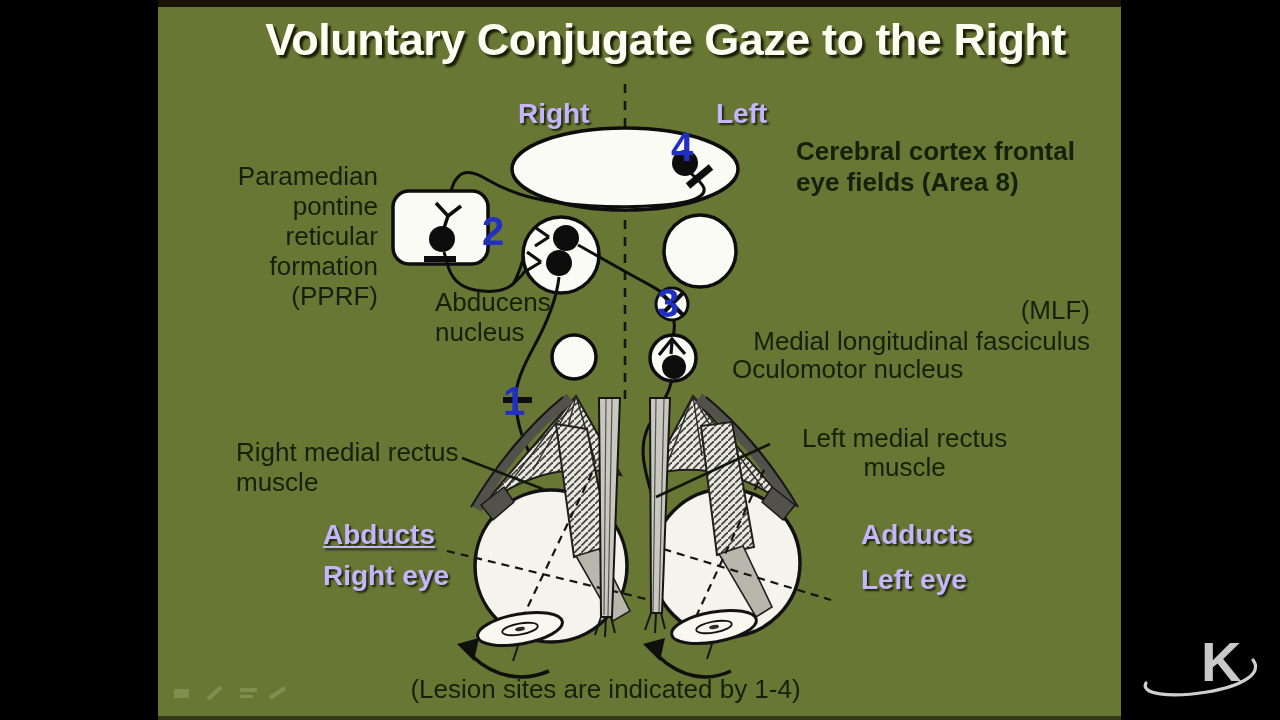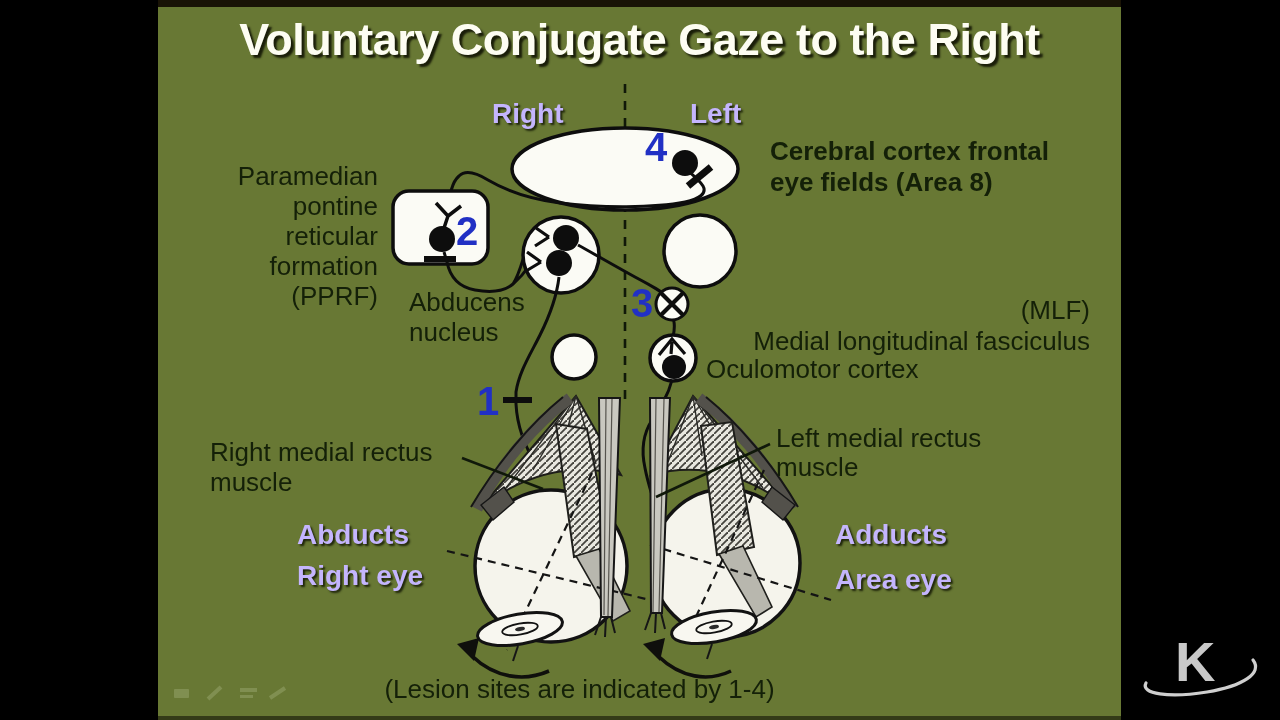--- a/index.html
+++ b/index.html
@@ -2,21 +2,21 @@
 <html><head>
 <meta charset="utf-8">
 <style>
   html,body{margin:0;padding:0;background:#000;}
   .stage{position:relative;width:1280px;height:720px;background:#000;overflow:hidden;
          font-family:"Liberation Sans",sans-serif;}
   .slide{position:absolute;left:158px;top:0;width:963px;height:720px;background:#687834;}
   .top-strip{position:absolute;left:0;top:0;width:100%;height:7px;background:#191306;}
   .bottom-strip{position:absolute;left:0;bottom:0;width:100%;height:4px;background:rgba(10,10,2,0.55);}
   .diagram-svg{position:absolute;left:0;top:0;width:1280px;height:720px;pointer-events:none;}
-  .abs{position:absolute;}
+  .abs{position:absolute;margin-left:26px;}
   .title{left:158px;top:14px;width:963px;text-align:center;font-size:45px;font-weight:bold;
          color:#fdfdf2;letter-spacing:-0.5px;text-shadow:3px 3px 2px rgba(18,20,4,0.9);}
   .lbl-white{color:#c4b5fd;font-weight:bold;font-size:28px;text-shadow:2px 2px 2px rgba(18,22,4,0.85);}
   .lbl-dark{color:#142008;font-size:26px;line-height:30px;}
   .num{color:#2130c4;font-weight:bold;font-size:40px;line-height:40px;}
   .right-align{text-align:right;}
   .k-letter{left:1175px;top:634px;font-size:56px;font-weight:bold;color:#c9c9c9;line-height:56px;}
 </style>
 </head>
 <body>
@@ -180,34 +180,34 @@
   <div class="abs lbl-dark" style="left:409px;top:287px;">
     <div>Abducens</div>
     <div>nucleus</div>
   </div>
 
   <div class="abs lbl-dark right-align" style="right:190px;top:295px;line-height:31px;">
     <div>(MLF)</div>
     <div>Medial longitudinal fasciculus</div>
   </div>
 
-  <div class="abs lbl-dark" style="left:706px;top:354px;">Oculomotor cortex</div>
+  <div class="abs lbl-dark" style="left:706px;top:354px;">Oculomotor nucleus</div>
 
   <div class="abs lbl-dark" style="left:210px;top:437px;">
     <div>Right medial rectus</div>
     <div>muscle</div>
   </div>
 
-  <div class="abs lbl-dark" style="left:776px;top:424px;line-height:29px;">
+  <div class="abs lbl-dark" style="left:776px;top:424px;line-height:29px;text-align:center;">
     <div>Left medial rectus</div>
     <div>muscle</div>
   </div>
 
-  <div class="abs lbl-white" style="left:297px;top:519px;">Abducts</div>
+  <div class="abs lbl-white" style="left:297px;top:519px;text-decoration:underline;">Abducts</div>
   <div class="abs lbl-white" style="left:297px;top:560px;">Right eye</div>
 
   <div class="abs lbl-white" style="left:835px;top:519px;">Adducts</div>
-  <div class="abs lbl-white" style="left:835px;top:564px;">Area eye</div>
+  <div class="abs lbl-white" style="left:835px;top:564px;">Left eye</div>
 
   <div class="abs lbl-dark" style="left:158px;top:674px;width:843px;text-align:center;">(Lesion sites are indicated by 1-4)</div>
 
   <div class="abs k-letter">K</div>
 </div>
 
 </body></html>

